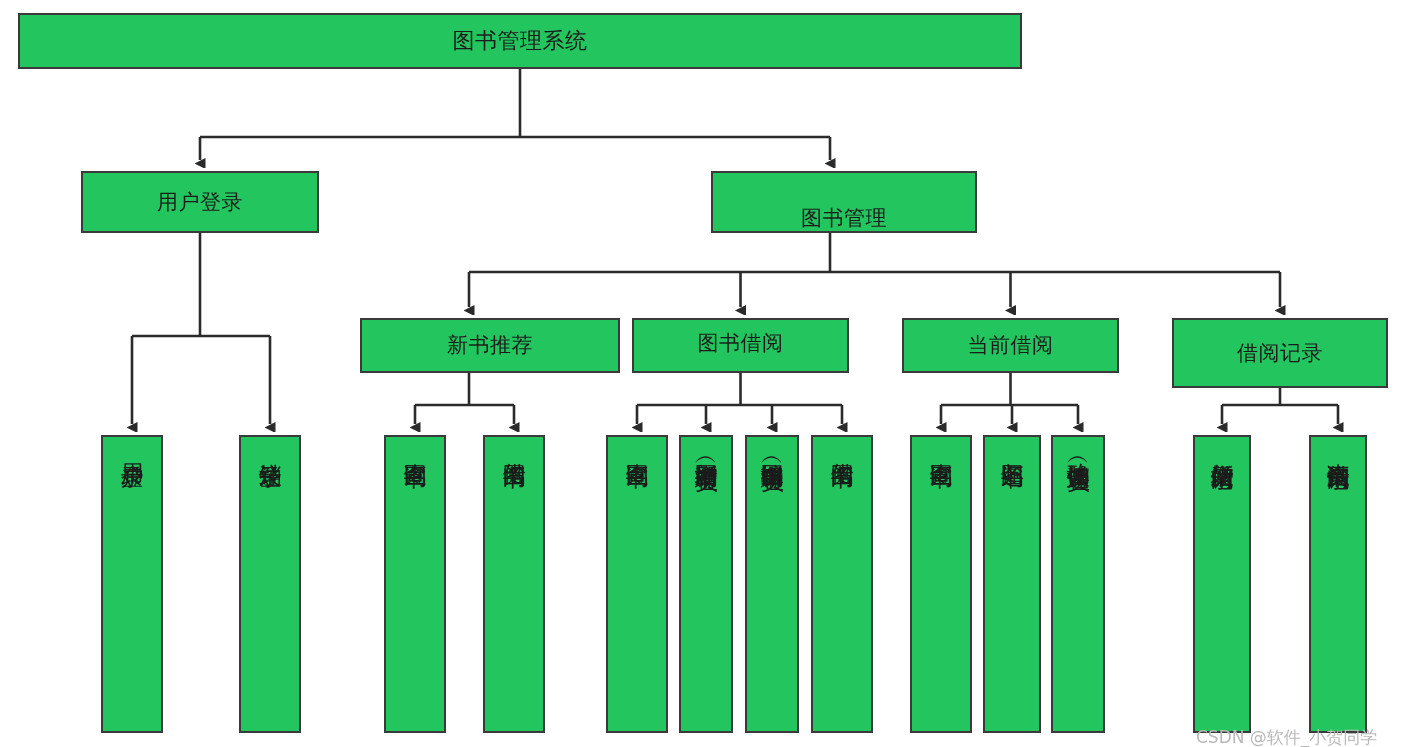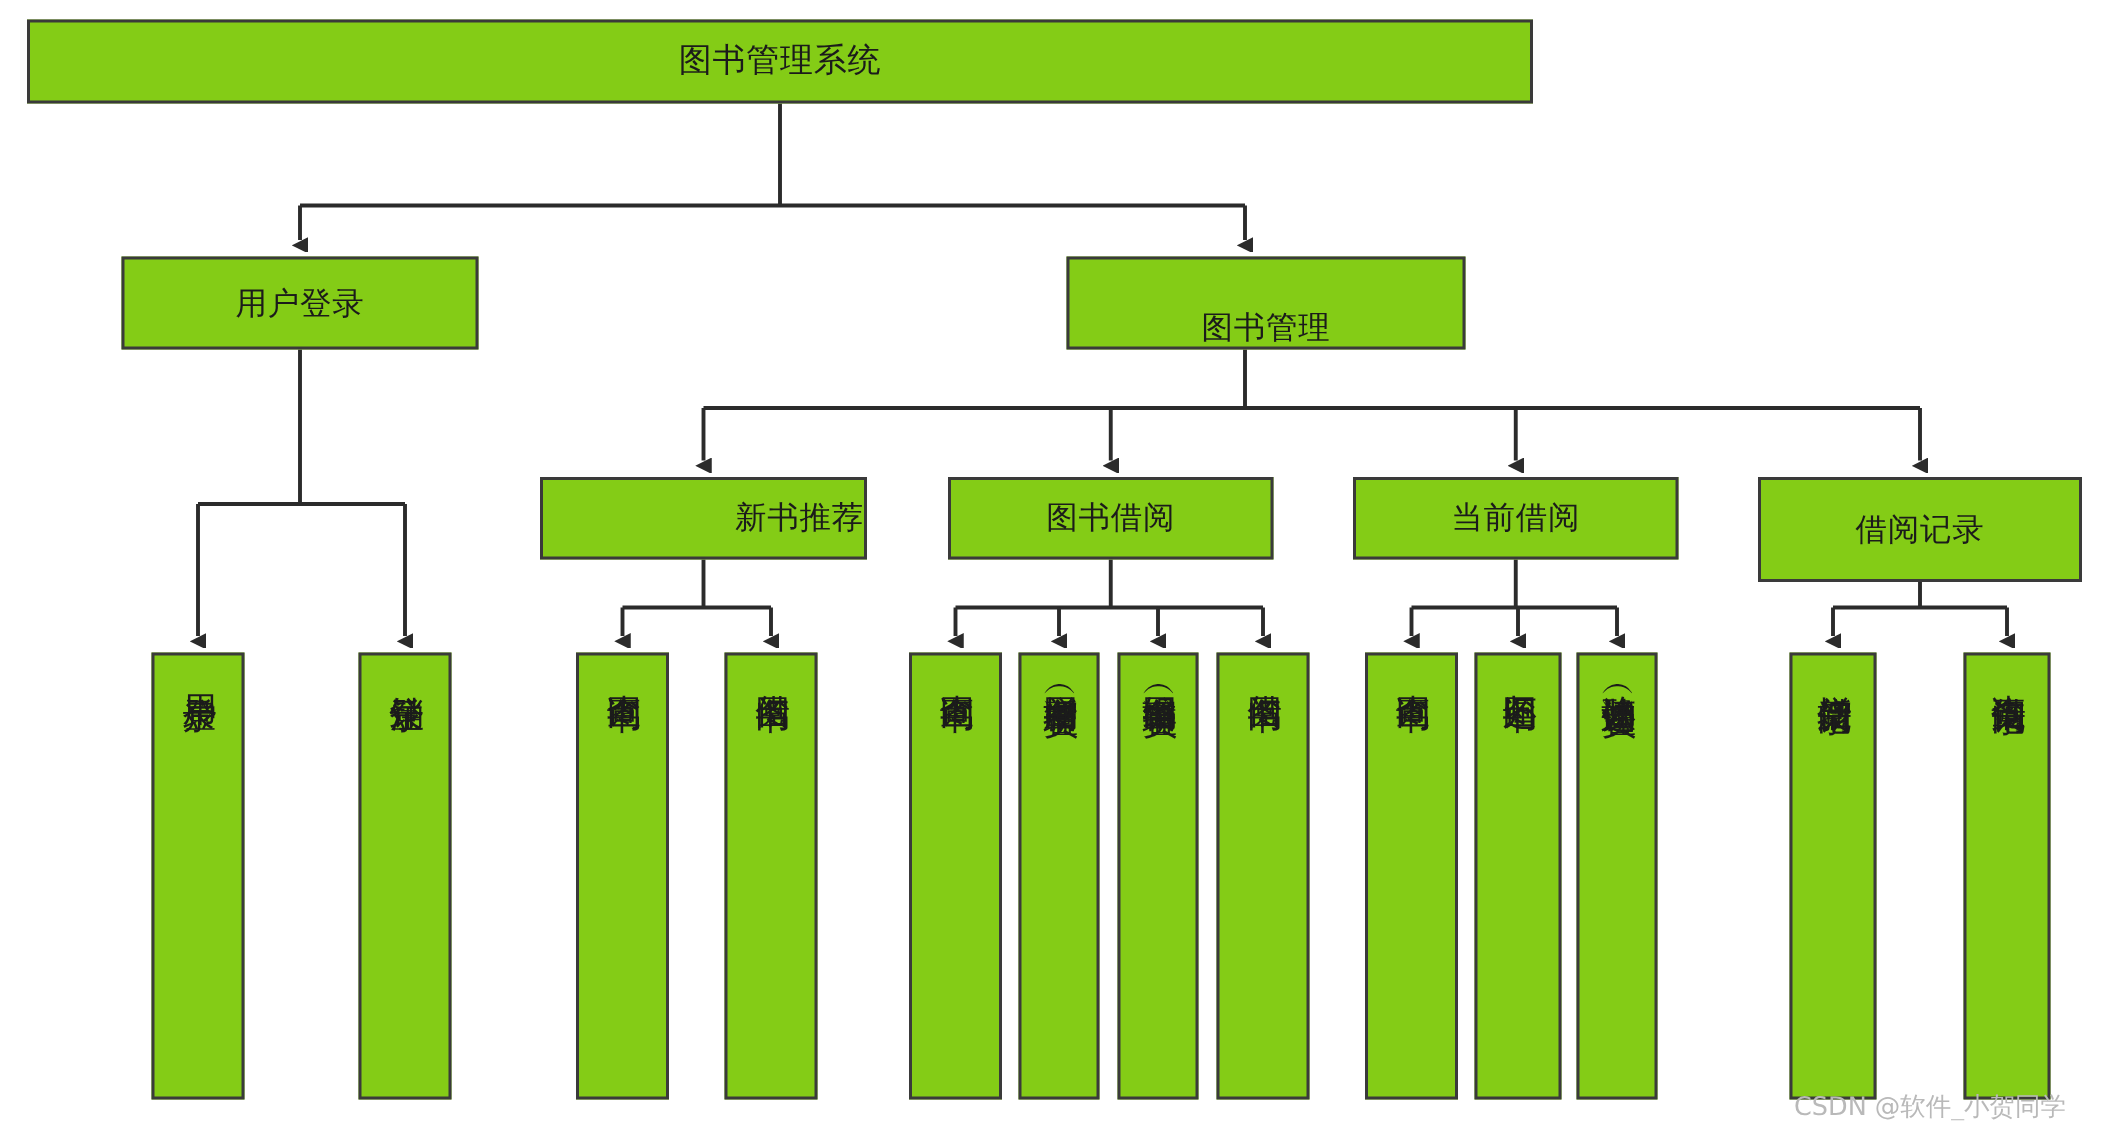--- a/index.html
+++ b/index.html
@@ -22,21 +22,21 @@
     position: absolute;
     left: 0;
     top: 0;
     width: 1405px;
     height: 747px;
     pointer-events: none;
   }
   .node {
     position: absolute;
     box-sizing: border-box;
-    background: #84cc16;
+    background: #22c55e;
     border: 2px solid #3a3a3a;
     display: flex;
     align-items: center;
     justify-content: center;
     color: #1b1b1b;
     z-index: 2;
   }
   .node-label {
     display: block;
     text-align: center;
@@ -125,24 +125,24 @@
   <div id="node-layer">
       <div class="node horiz root" style="left: 18px; top: 13px; width: 1004px; height: 56px;">
         <span class="node-label">图书管理系统</span>
       </div>
       <div class="node horiz" style="left: 81px; top: 171px; width: 238px; height: 62px;">
         <span class="node-label">用户登录</span>
       </div>
       <div class="node horiz" style="left: 711px; top: 171px; width: 266px; height: 62px; align-items: flex-end;">
         <span class="node-label">图书管理</span>
       </div>
-      <div class="node horiz" style="left: 360px; top: 318px; width: 218px; height: 55px; justify-content: flex-end;">
+      <div class="node horiz" style="left: 360px; top: 318px; width: 260px; height: 55px;">
         <span class="node-label">新书推荐</span>
       </div>
-      <div class="node horiz" style="left: 632px; top: 318px; width: 217px; height: 55px;">
+      <div class="node horiz" style="left: 632px; top: 318px; width: 217px; height: 55px; font-family: Liberation Mono, monospace;">
         <span class="node-label">图书借阅</span>
       </div>
       <div class="node horiz" style="left: 902px; top: 318px; width: 217px; height: 55px; font-family: Liberation Serif, serif;">
         <span class="node-label">当前借阅</span>
       </div>
       <div class="node horiz" style="left: 1172px; top: 318px; width: 216px; height: 70px;">
         <span class="node-label">借阅记录</span>
       </div>
       <div class="node vert" style="left: 101px; top: 435px; width: 62px; height: 298px;">
         <span class="node-label">用户登录</span>

